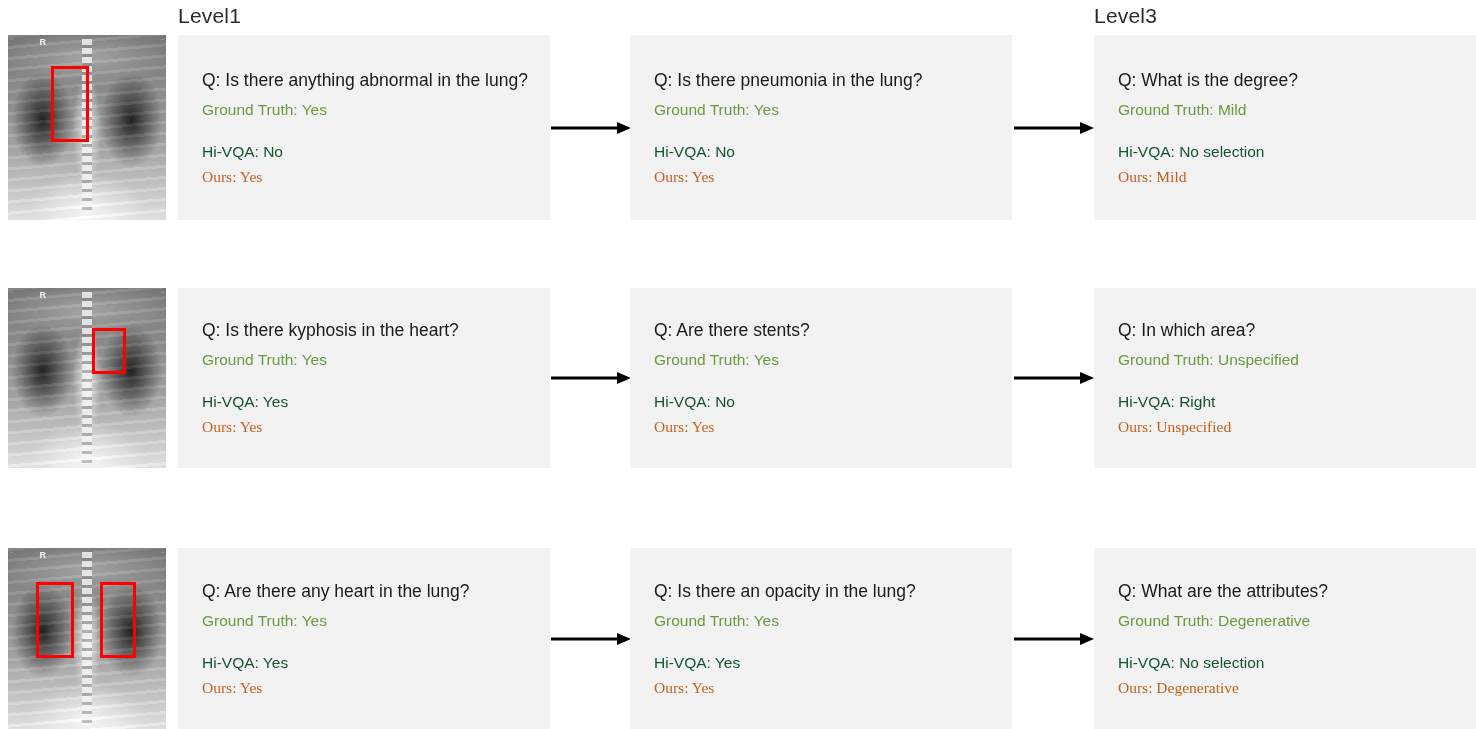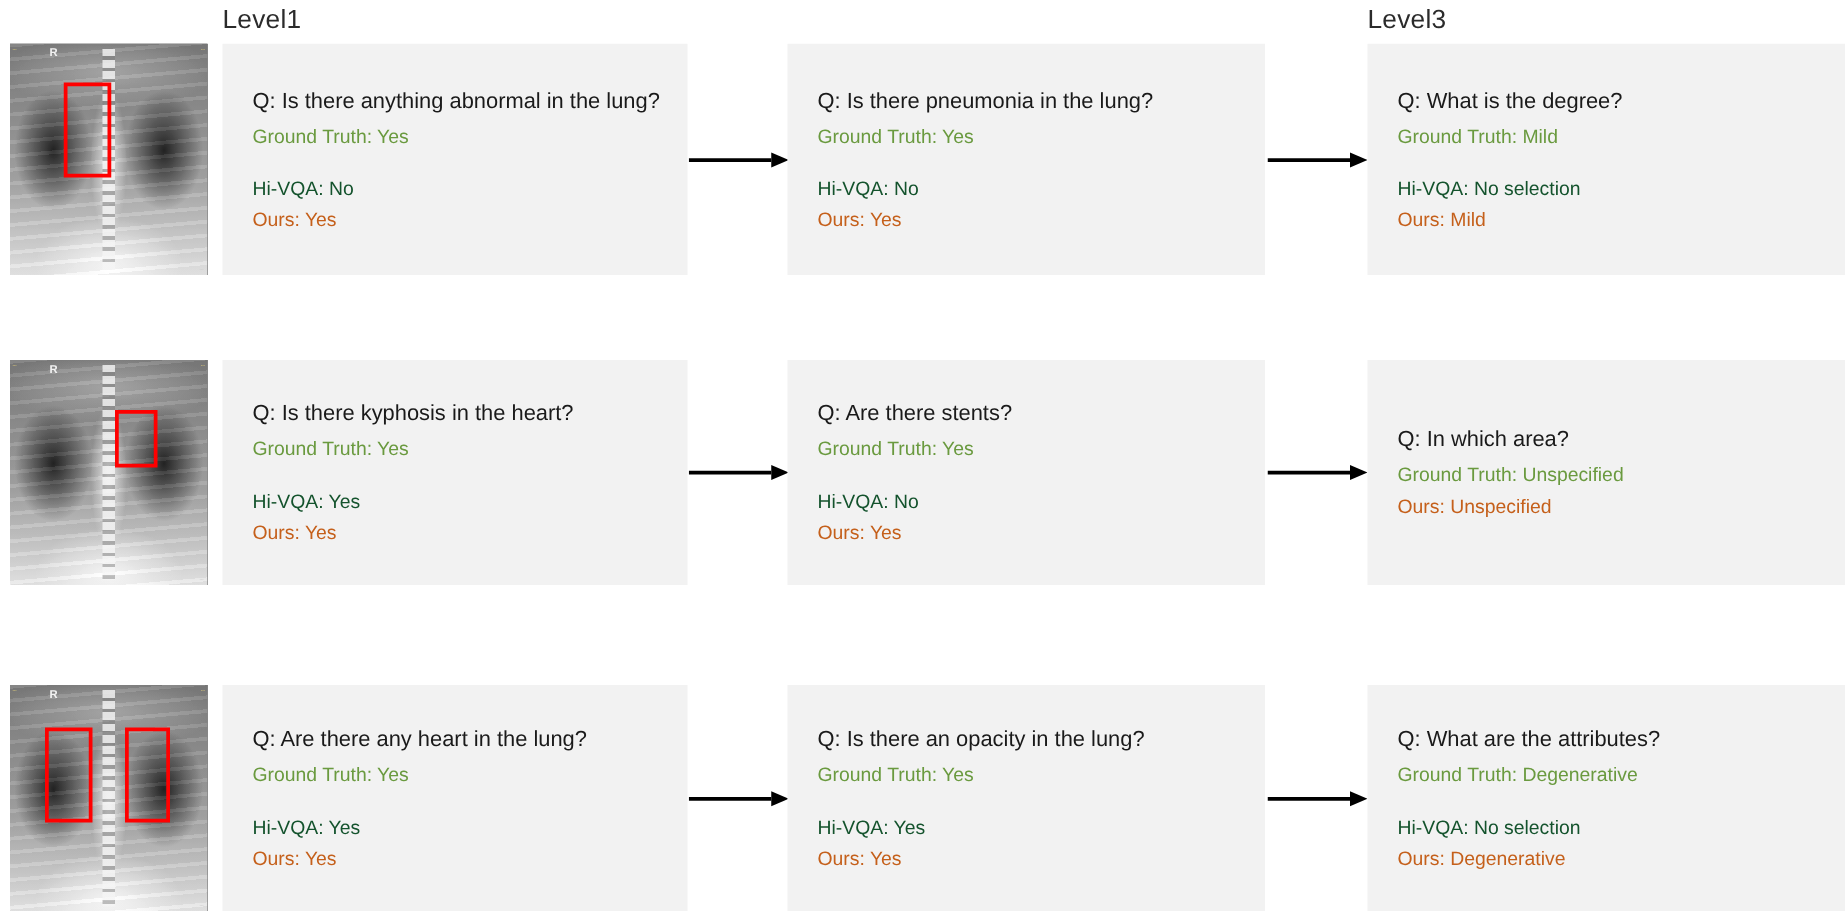--- a/index.html
+++ b/index.html
@@ -125,21 +125,21 @@
     font-size: 17.5px;
     color: #1a1a1a;
     margin-bottom: 10px;
     white-space: nowrap;
   }
   .ans-line {
     font-size: 15.5px;
     margin-bottom: 7px;
     white-space: nowrap;
   }
-  .ans-line:last-child { margin-bottom: 0; }
+  .ans-line:last-child { margin-bottom: 0; font-family: Liberation Serif, serif; }
   .gt   { color: #6a9a3f; }
   .hv   { color: #14532d; margin-top: 24px; }
   .ours { color: #c5601b; }
 
   #row-0 .card-0 { left: 178px; width: 372px; }
   #row-0 .card-1 { left: 630px; width: 382px; }
   #row-0 .card-2 { left: 1094px; width: 382px; }
   #row-1 .card-0 { left: 178px; width: 372px; }
   #row-1 .card-1 { left: 630px; width: 382px; }
   #row-1 .card-2 { left: 1094px; width: 382px; }
@@ -263,20 +263,21 @@
       <svg width="80" height="16" viewBox="0 0 80 16">
         <line x1="0" y1="8" x2="66" y2="8" stroke="#000000" stroke-width="3"></line>
         <polygon points="66,2 80,8 66,14" fill="#000000"></polygon>
       </svg>
     </div>
 
     <div class="card card-2">
       <div class="card-body">
         <div class="q-line">Q: In which area?</div>
         <div class="ans-line gt">Ground Truth: Unspecified</div>
+        <div class="ans-line hv">Hi-VQA: Right</div>
         <div class="ans-line ours">Ours: Unspecified</div>
       </div>
     </div>
   </div>
 
   <div class="row" id="row-2">
 
     <div class="xray">
       <div class="xray-inner"></div>
       <div class="xray-ribs"></div>

